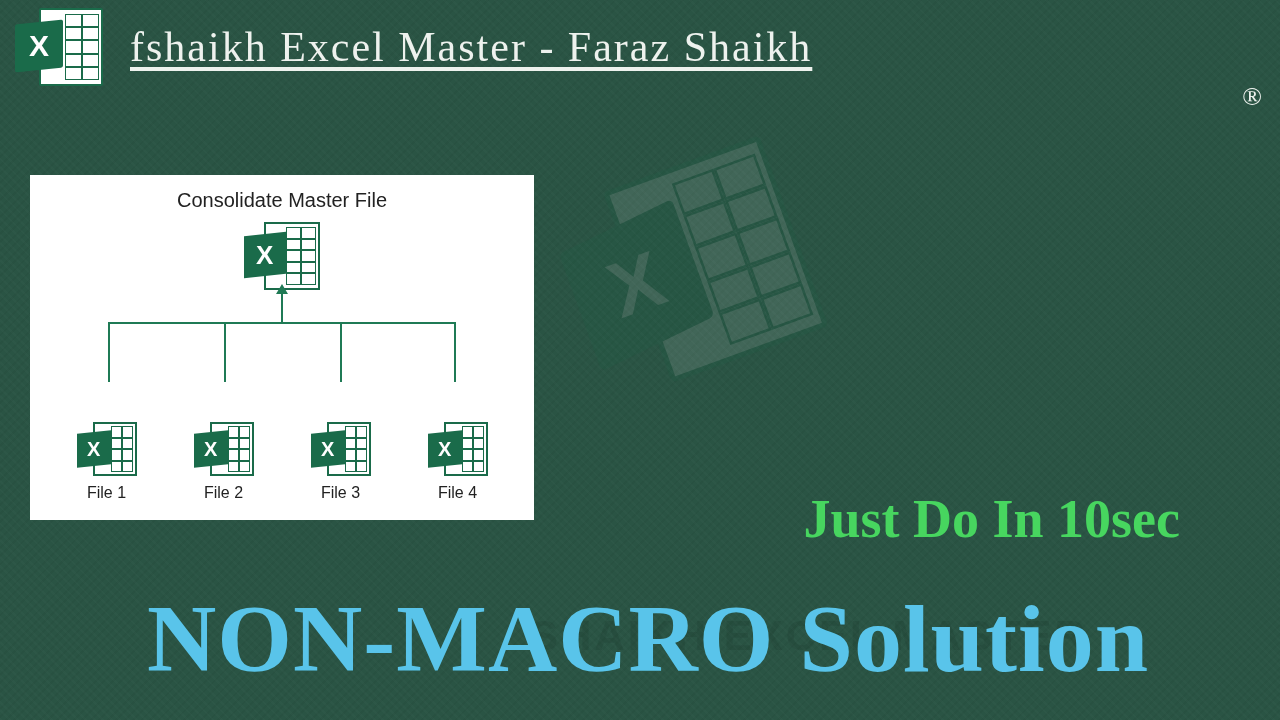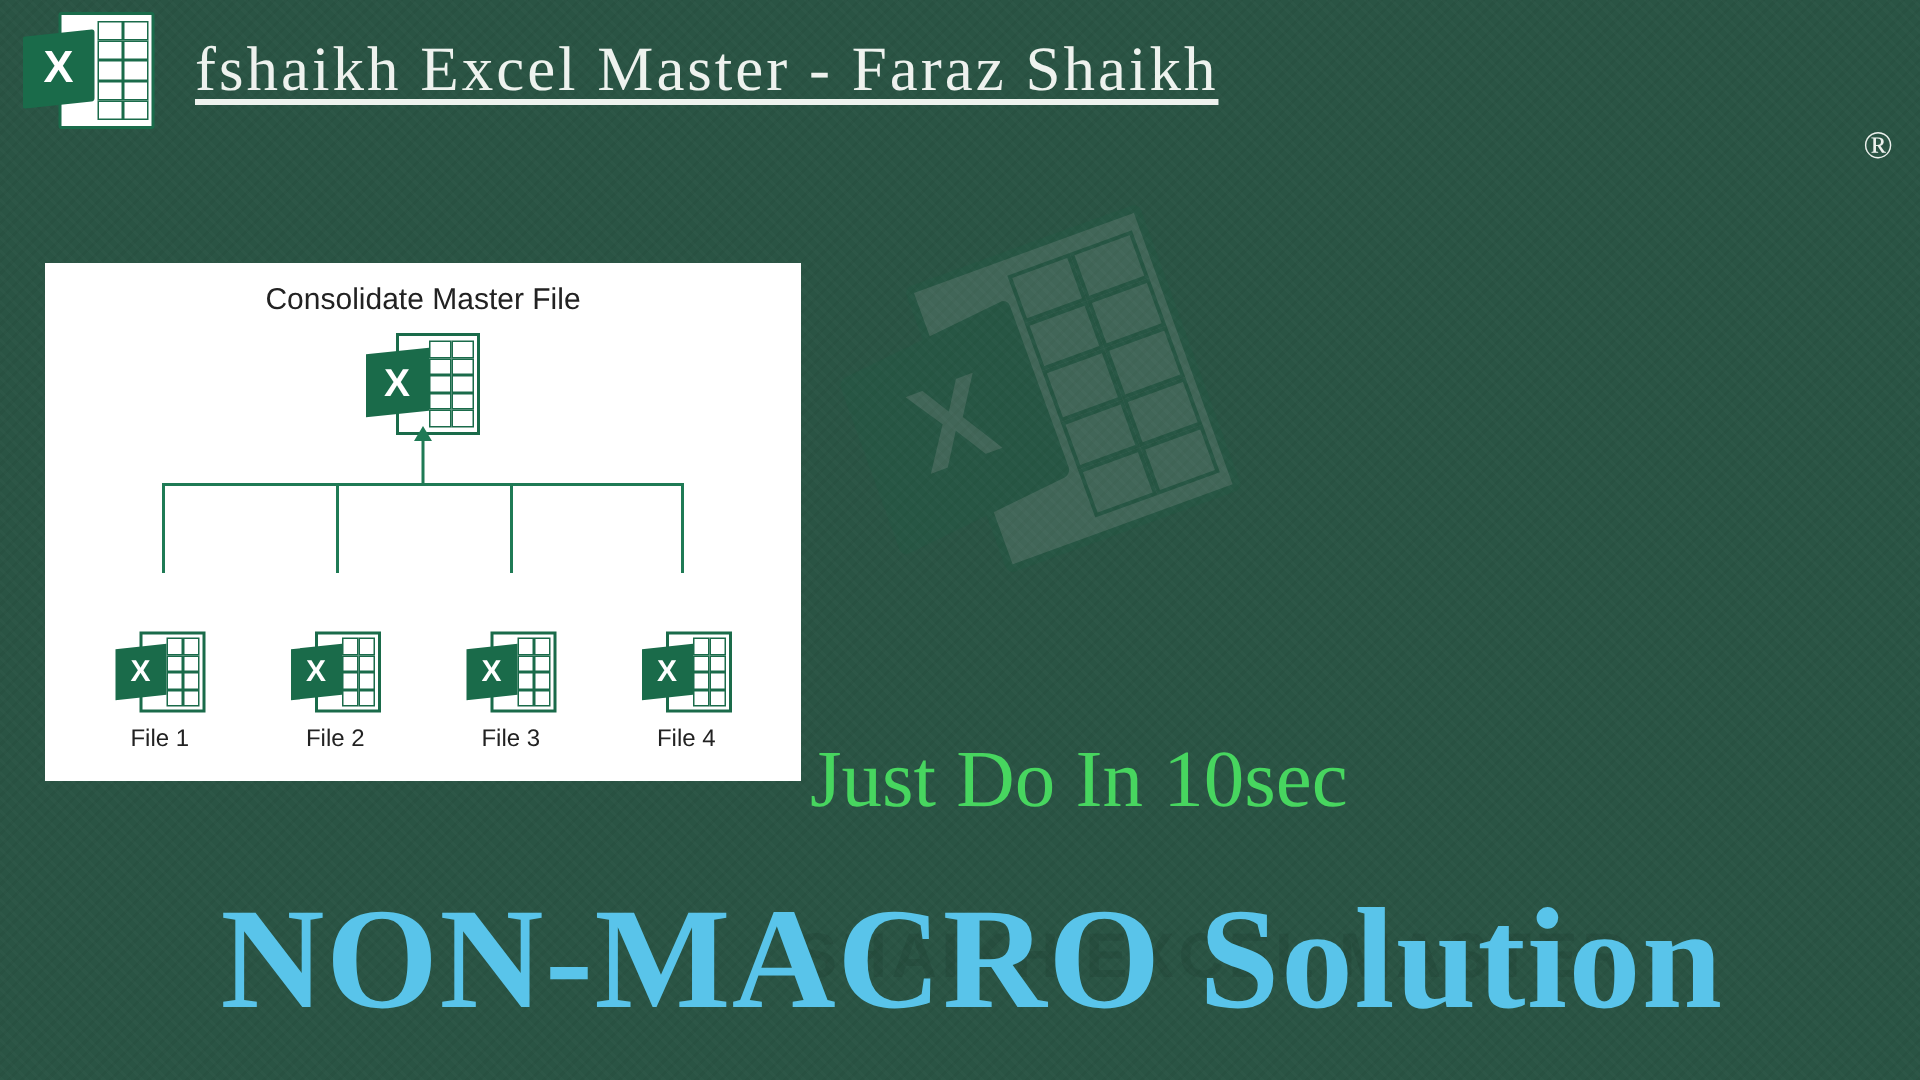--- a/index.html
+++ b/index.html
@@ -55,21 +55,21 @@
 .connectors .d3 { left:62%; }
 .connectors .d4 { right:14%; }
 
 .headline {
   position:absolute; top:120px; right:28px; width:790px;
   color:#eef2ee; font-size:58px; font-weight:700; line-height:1.18; text-align:center;
   text-shadow:1px 1px 1px rgba(0,0,0,.3);
 }
 .just {
   position:absolute; top:488px; right:100px; width:640px;
-  color:#47d65f; font-size:54px; font-weight:400; text-align:left;
+  color:#47d65f; font-size:54px; font-weight:700; text-align:right;
 }
 .solution {
   position:absolute; bottom:26px; left:16px; right:0;
   color:#59c4ea; font-size:96px; font-weight:700; text-align:center;
   letter-spacing:1px;
 }
 
 
 .xlicon { display:inline-block; position:relative; }
 .xlicon .book {

